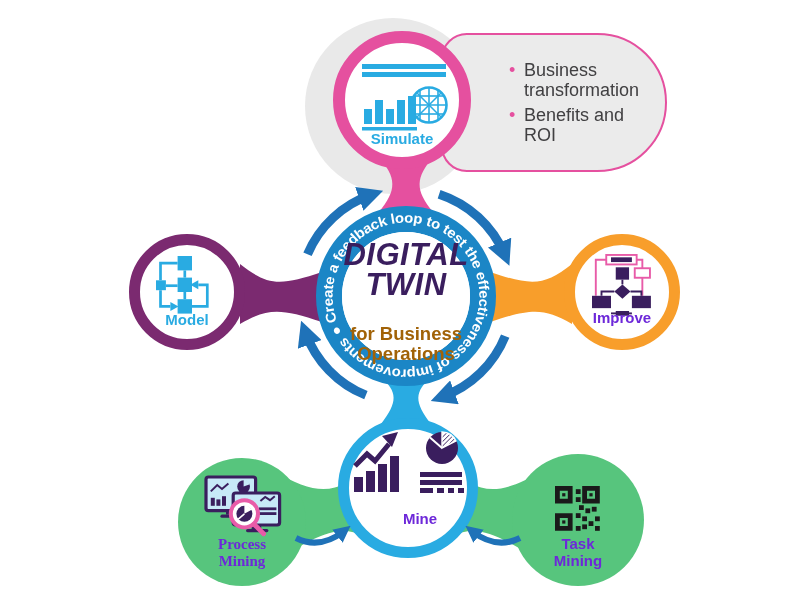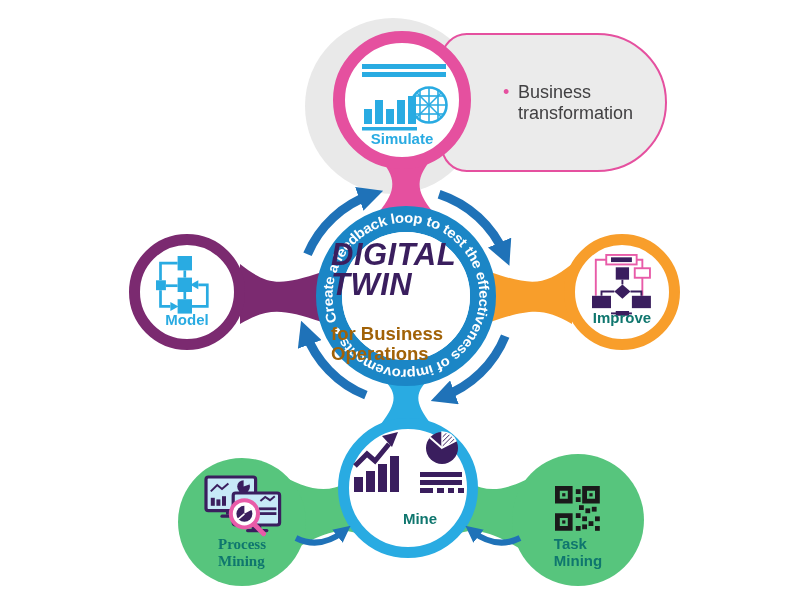--- a/index.html
+++ b/index.html
@@ -4,43 +4,44 @@
 <style>
   html,body{margin:0;padding:0;background:#fff;}
   .stage{position:relative;width:800px;height:600px;background:#ffffff;overflow:hidden;
          font-family:"Liberation Sans",sans-serif;}
   .shadow-circle{position:absolute;left:305px;top:18px;width:176px;height:176px;
          border-radius:50%;background:#E9E9E9;z-index:0;}
   .callout{position:absolute;left:441px;top:33px;width:226px;height:139px;box-sizing:border-box;
          background:#EBEBEB;border:2.5px solid #E5509F;border-radius:26px 70px 70px 26px;
          display:flex;flex-direction:column;justify-content:center;z-index:1;
          padding:6px 12px 6px 52px;}
-  .callout ul{list-style:none;margin:8px;padding:0;}
+  .callout ul{list-style:none;margin:14px;padding:0;}
   .callout li{position:relative;padding-left:15px;font-size:18px;line-height:1.12;
          color:#414042;margin:4px 0;}
   .callout li::before{content:"\2022";position:absolute;left:0;top:0;color:#E5509F;}
   svg.gfx{position:absolute;left:0;top:0;z-index:2;}
   .overlay{position:absolute;z-index:3;transform:translate(-50%,-50%);
-         white-space:pre-line;pointer-events:none;}
+         text-align:center;white-space:pre-line;pointer-events:none;}
   .center-text{left:406px;top:302px;width:150px;}
   .center-title{font-size:31px;font-weight:800;letter-spacing:.5px;line-height:.98;color:#3A1E5E;font-style:italic;}
   .center-sub{font-size:18.5px;font-weight:700;line-height:1.1;color:#a16207;margin-top:5px;}
   .node-label{font-weight:700;font-size:15px;line-height:1.15;}
-  .lbl-cyan{color:#29ABE2;} .lbl-dark{color:#0f766e;}
+  .lbl-cyan{color:#29ABE2;} .lbl-dark{color:#6d28d9;}
 </style>
 </head>
 <body>
 
 <div class="stage">
 
   <div class="shadow-circle"></div>
 
   <div class="callout">
     <ul>
       <li>Business transformation</li>
+      <li>Benefits and ROI</li>
     </ul>
   </div>
 
   <svg class="gfx" width="800" height="600" viewBox="0 0 800 600">
     <defs>
       <marker id="ah" viewBox="0 0 10 10" refX="5" refY="5" markerWidth="2.8" markerHeight="2.8" orient="auto" markerUnits="strokeWidth">
         <path d="M0,0 L10,5 L0,10 z" fill="#1F72B8"></path>
       </marker>
       <pattern id="hatch" width="3.2" height="3.2" patternUnits="userSpaceOnUse" patternTransform="rotate(45)">
         <rect width="3.2" height="3.2" fill="#ffffff"></rect>

